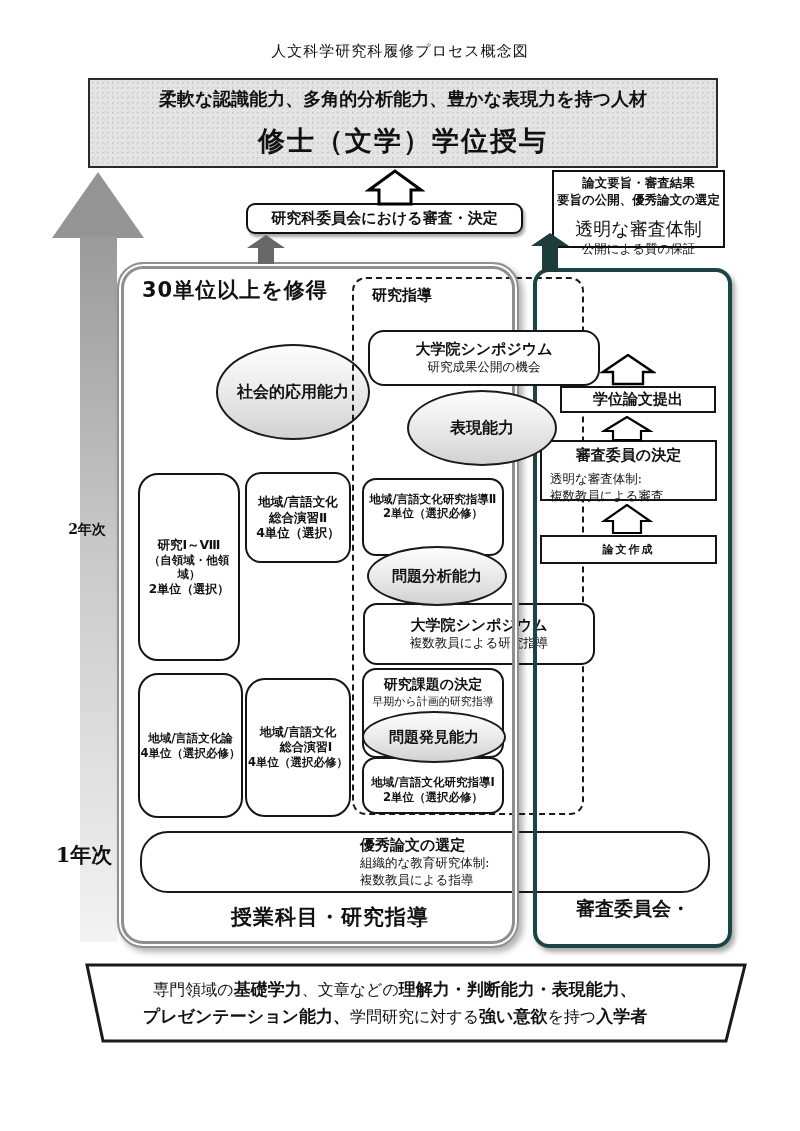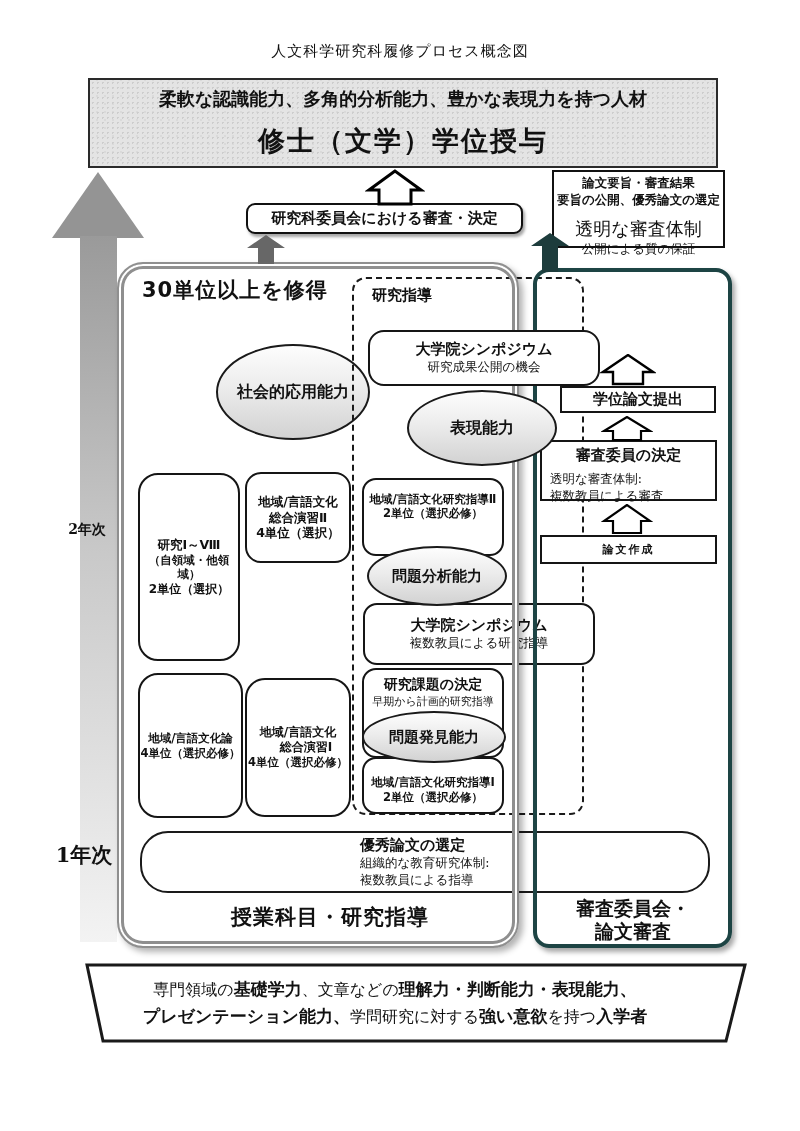--- a/index.html
+++ b/index.html
@@ -177,21 +177,20 @@
     <div style="position:absolute;left:218px;top:3px;">
       <div class="bold" style="font-size:15px;">優秀論文の選定</div>
       <div class="serif" style="font-size:12.5px;">組織的な教育研究体制:</div>
       <div class="serif" style="font-size:12.5px;">複数教員による指導</div>
     </div>
   </div>
 
   <div class="abs bold" style="left:180px;top:903px;width:300px;text-align:center;font-size:21px;letter-spacing:1px;z-index:4;">授業科目・研究指導</div>
   <div class="abs" style="left:543px;top:897px;width:180px;text-align:center;z-index:4;line-height:1.2;">
     <div class="bold" style="font-size:19px;">審査委員会・</div>
-    <div class="bold" style="font-size:19px;">論文審査</div>
   </div>
 
   <div class="abs" style="left:117px;top:262px;width:402px;height:686px;border-radius:26px;box-sizing:border-box;
               border:2px solid #8f8f8f;
               box-shadow:inset 0 0 0 2px #ffffff,inset 0 0 0 5px #8f8f8f,4px 4px 6px rgba(0,0,0,.3);z-index:6;"></div>
   <div class="abs" style="left:533px;top:268px;width:199px;height:680px;border-radius:16px;box-sizing:border-box;
               border:4px solid #1d4444;box-shadow:3px 4px 5px rgba(0,0,0,.35);z-index:6;"></div>
 
   <div class="abs" style="left:85px;top:963px;width:662px;height:80px;z-index:4;">
     <svg width="662" height="80" viewBox="0 0 662 80">

